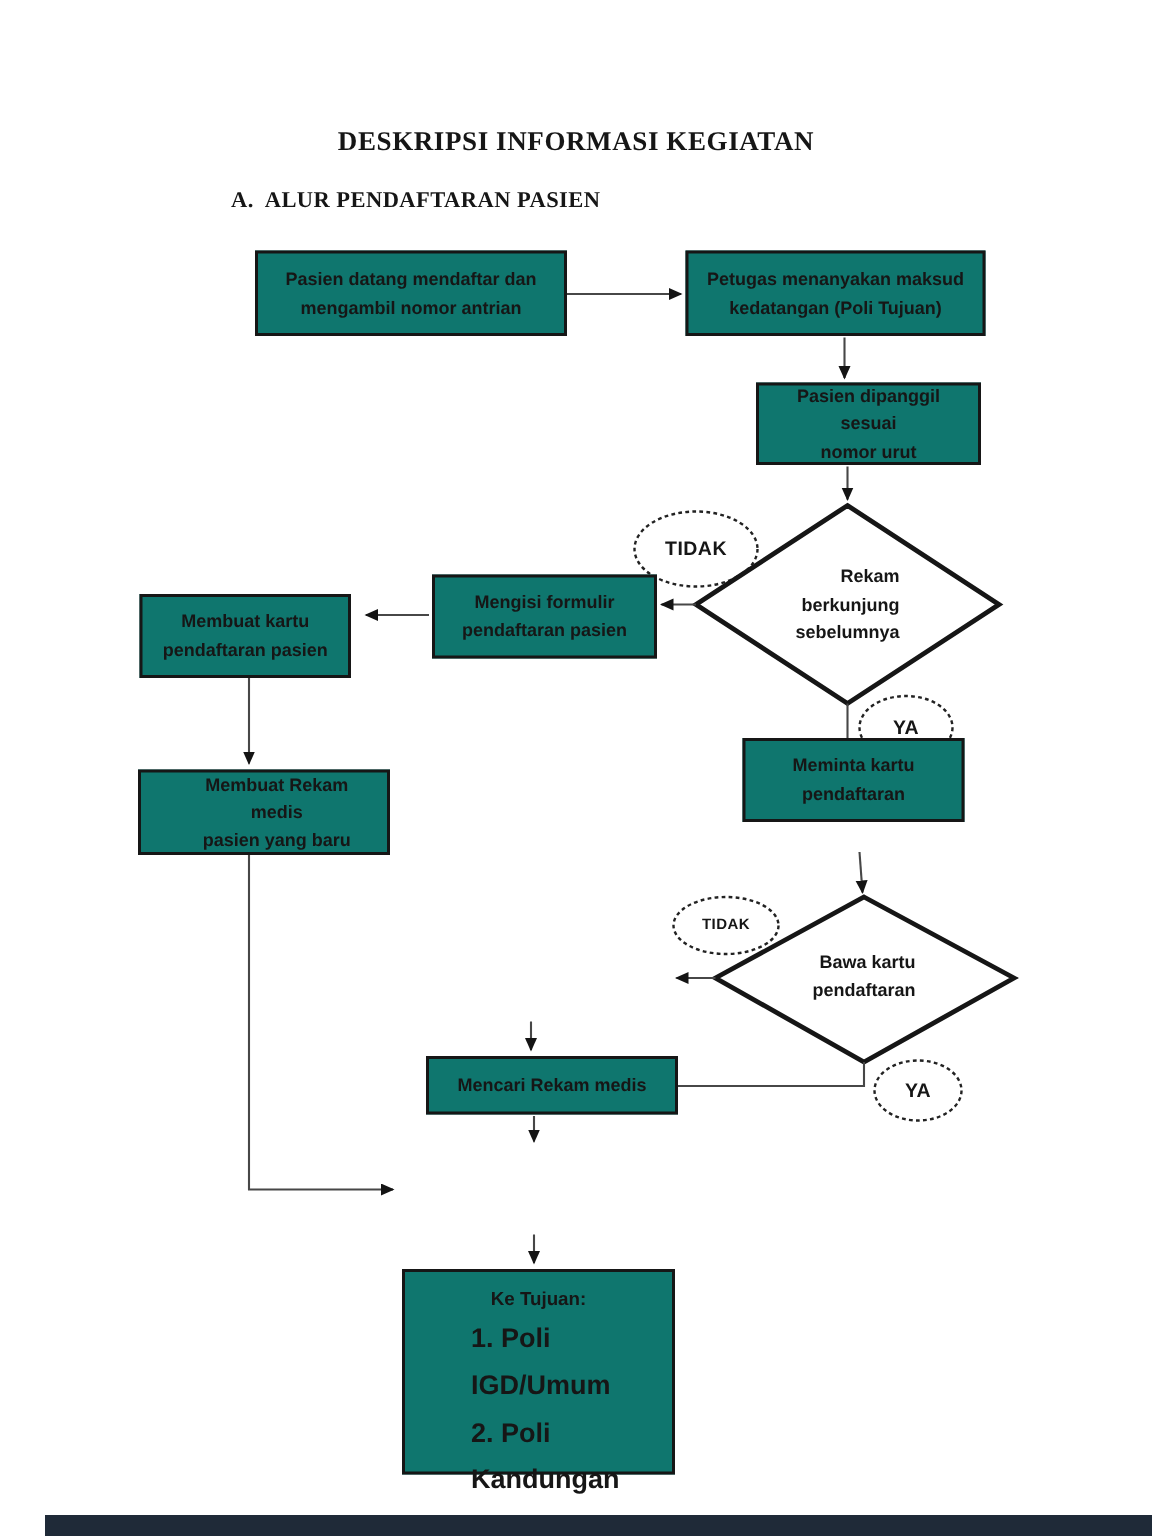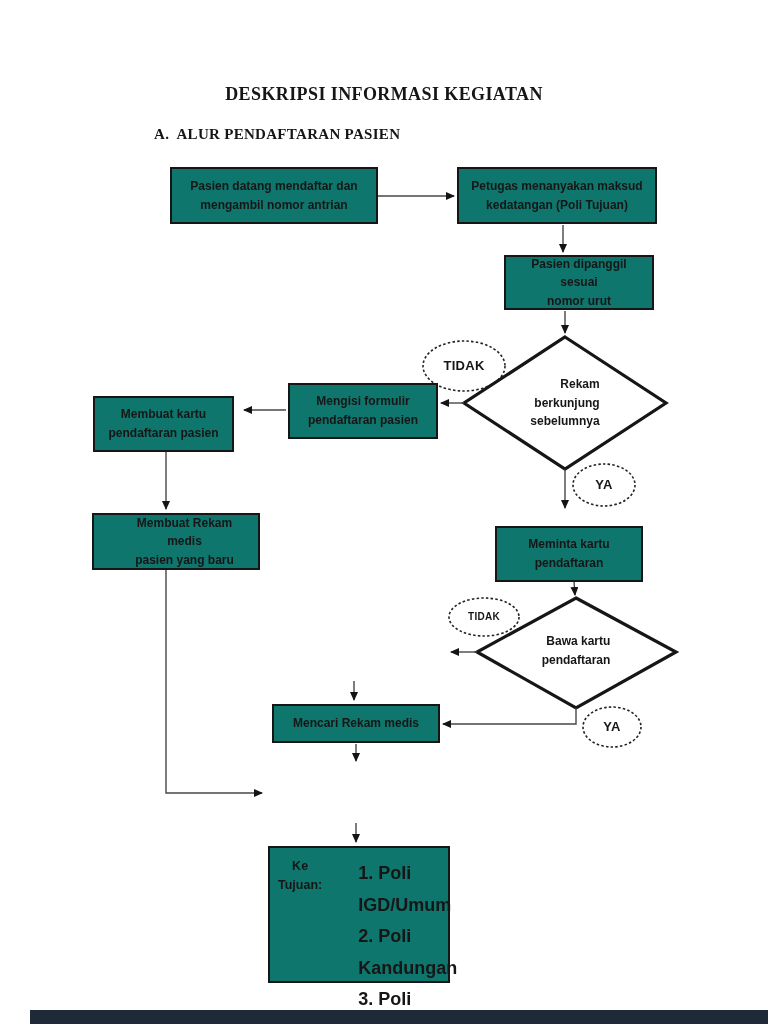--- a/index.html
+++ b/index.html
@@ -23,21 +23,21 @@
     font-weight:bold;font-size:12px;line-height:1.55;white-space:pre-line;
     padding:4px 8px;
   }
   .diamond-label,.ellipse-label{
     position:absolute;display:flex;align-items:center;justify-content:center;text-align:right;
     font-weight:bold;font-size:12px;line-height:1.55;white-space:pre-line;background:transparent;
   }
   .ellipse-label{font-size:13px;letter-spacing:.3px;}
   .ellipse-label.small{font-size:10px;}
   .dest-node{
-    flex-direction:row;align-items:stretch;justify-content:space-between;
+    flex-direction:column;align-items:stretch;justify-content:space-between;
     padding:9px 8px 6px 8px;
   }
   .dest-title{text-align:center;font-weight:bold;font-size:12.5px;line-height:1.5;}
   .dest-list{
     text-align:left;font-weight:bold;font-size:18px;line-height:1.75;
     white-space:pre-line;padding-left:36px;margin-top:1px;
   }
   .footer-bar{position:absolute;left:30px;bottom:0;width:738px;height:14px;background:#1f2a38;}
 </style>
 </head>
@@ -84,23 +84,23 @@
   <div class="node" style="left:457px;top:167px;width:200px;height:57px;">Petugas menanyakan maksud
 kedatangan (Poli Tujuan)</div>
   <div class="node" style="left:504px;top:255px;width:150px;height:55px;">Pasien dipanggil sesuai
 nomor urut</div>
   <div class="node" style="left:288px;top:383px;width:150px;height:56px;">Mengisi formulir
 pendaftaran pasien</div>
   <div class="node" style="left:93px;top:383px;width:141px;height:56px;margin-top:13px;">Membuat kartu
 pendaftaran pasien</div>
   <div class="node" style="left:92px;top:513px;width:168px;height:57px;padding-left:25px;">Membuat Rekam medis
 pasien yang baru</div>
-  <div class="node" style="left:495px;top:526px;width:148px;height:56px;">Meminta kartu
+  <div class="node" style="left:495px;top:492px;width:148px;height:56px;">Meminta kartu
 pendaftaran</div>
-  <div class="node" style="left:272px;top:704px;width:168px;height:39px;">Mencari Rekam medis</div>
+  <div class="node" style="left:284px;top:704px;width:168px;height:39px;">Mencari Rekam medis</div>
 
   <div class="node dest-node" style="left:268px;top:846px;width:182px;height:137px;">
     <div class="dest-title">Ke Tujuan:</div>
     <div class="dest-list">1. Poli IGD/Umum
 2. Poli Kandungan
 3. Poli Anak
 4. Poli Bedah
 5.  dll</div>
   </div>
 

